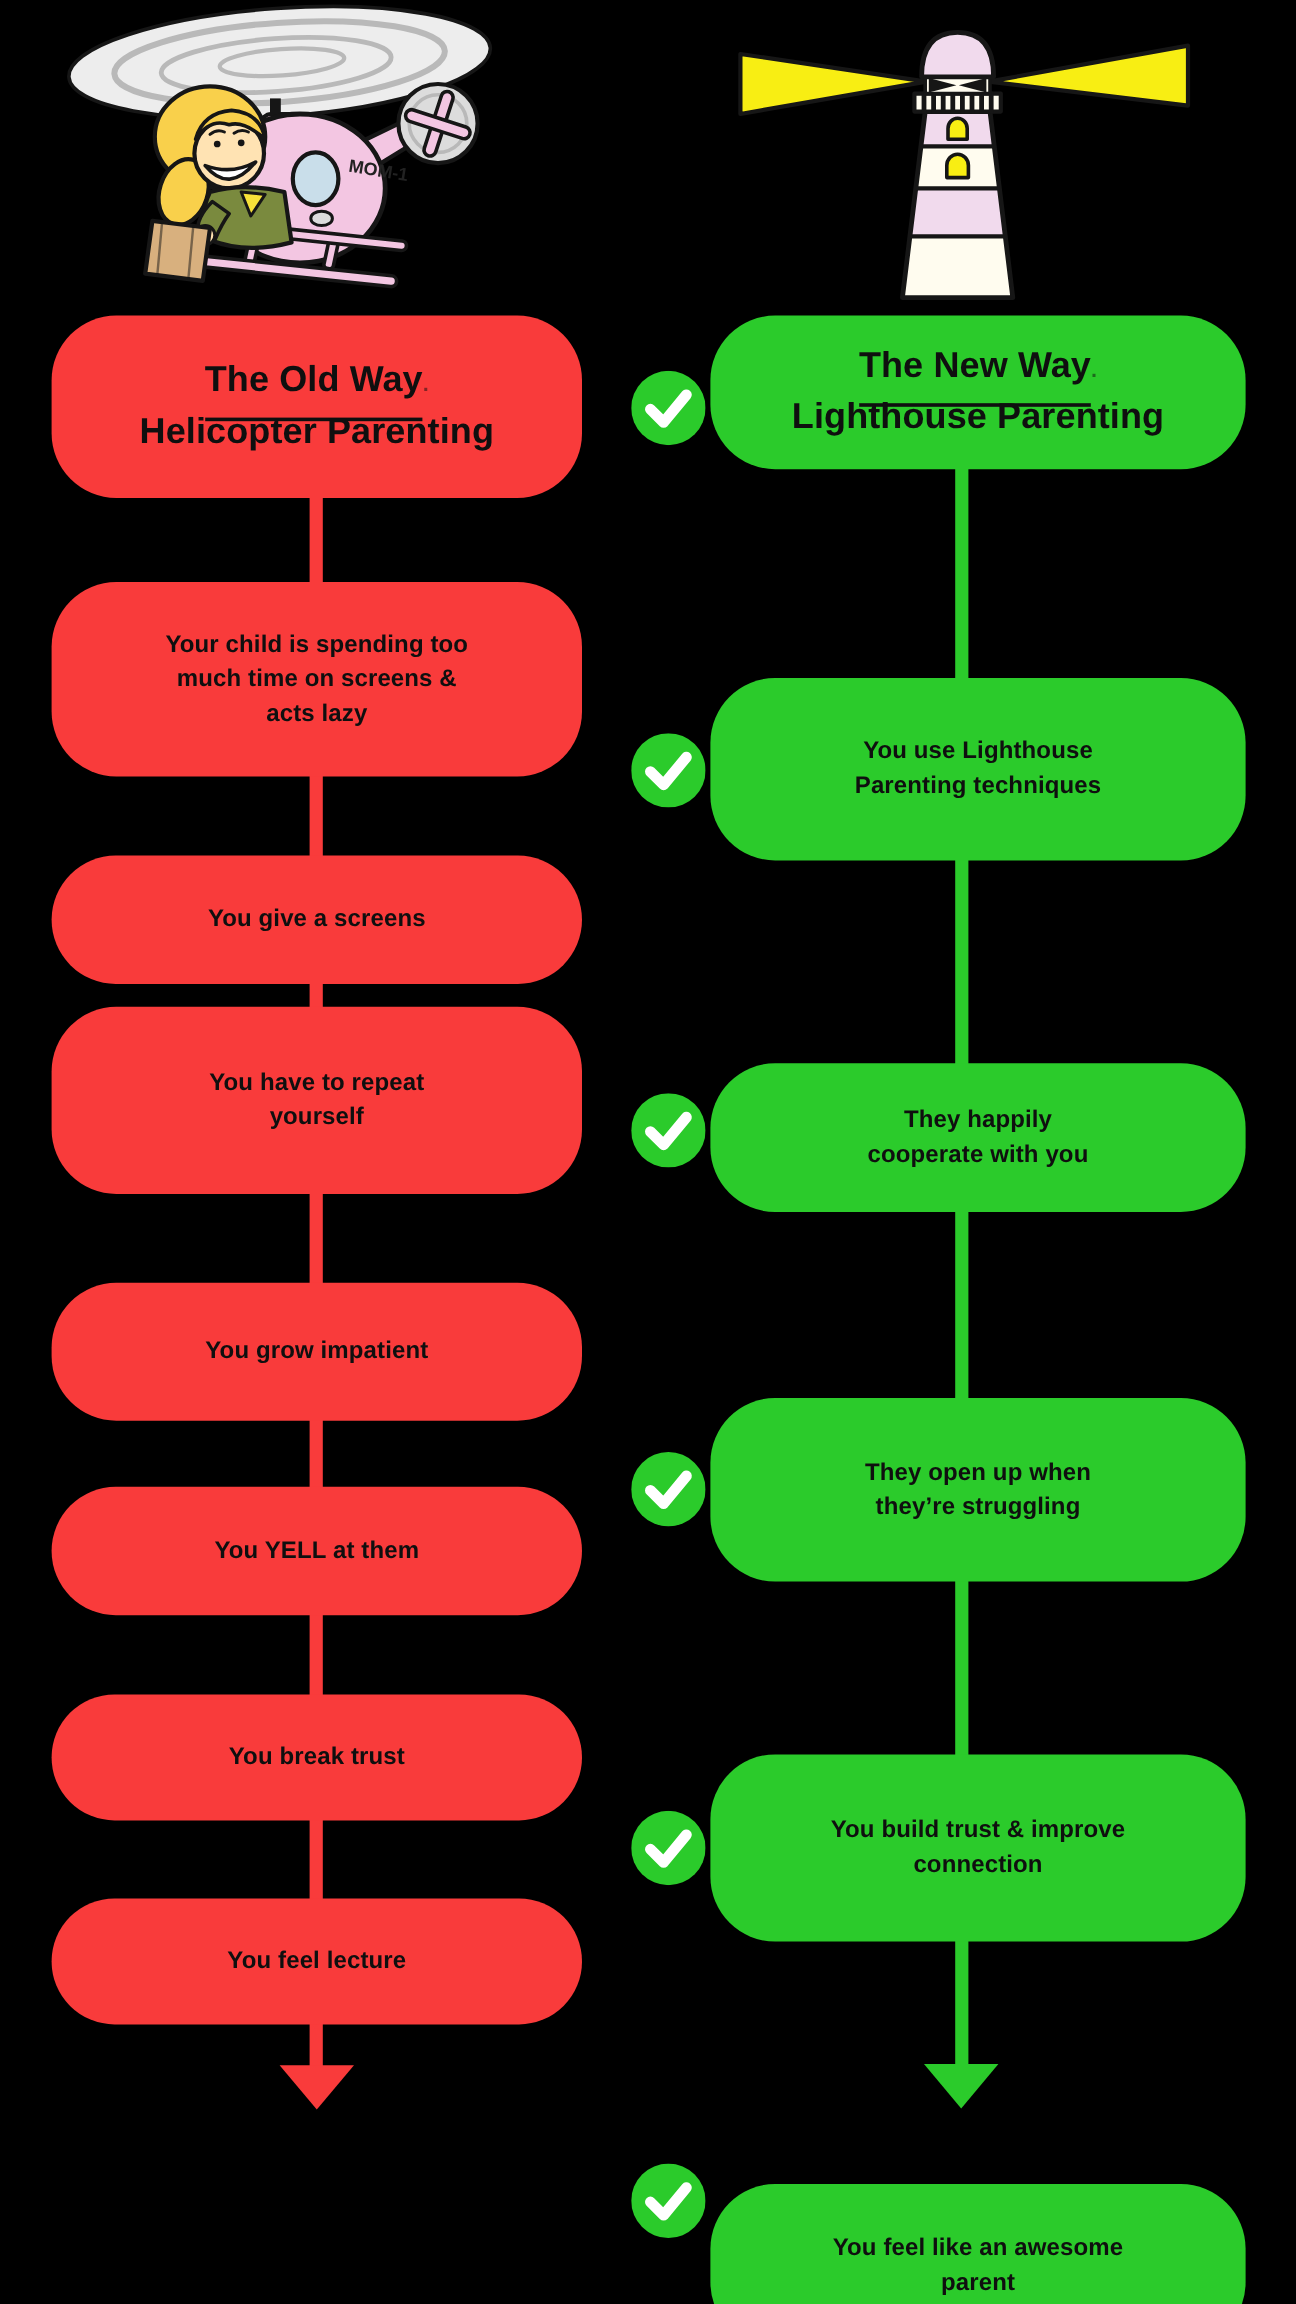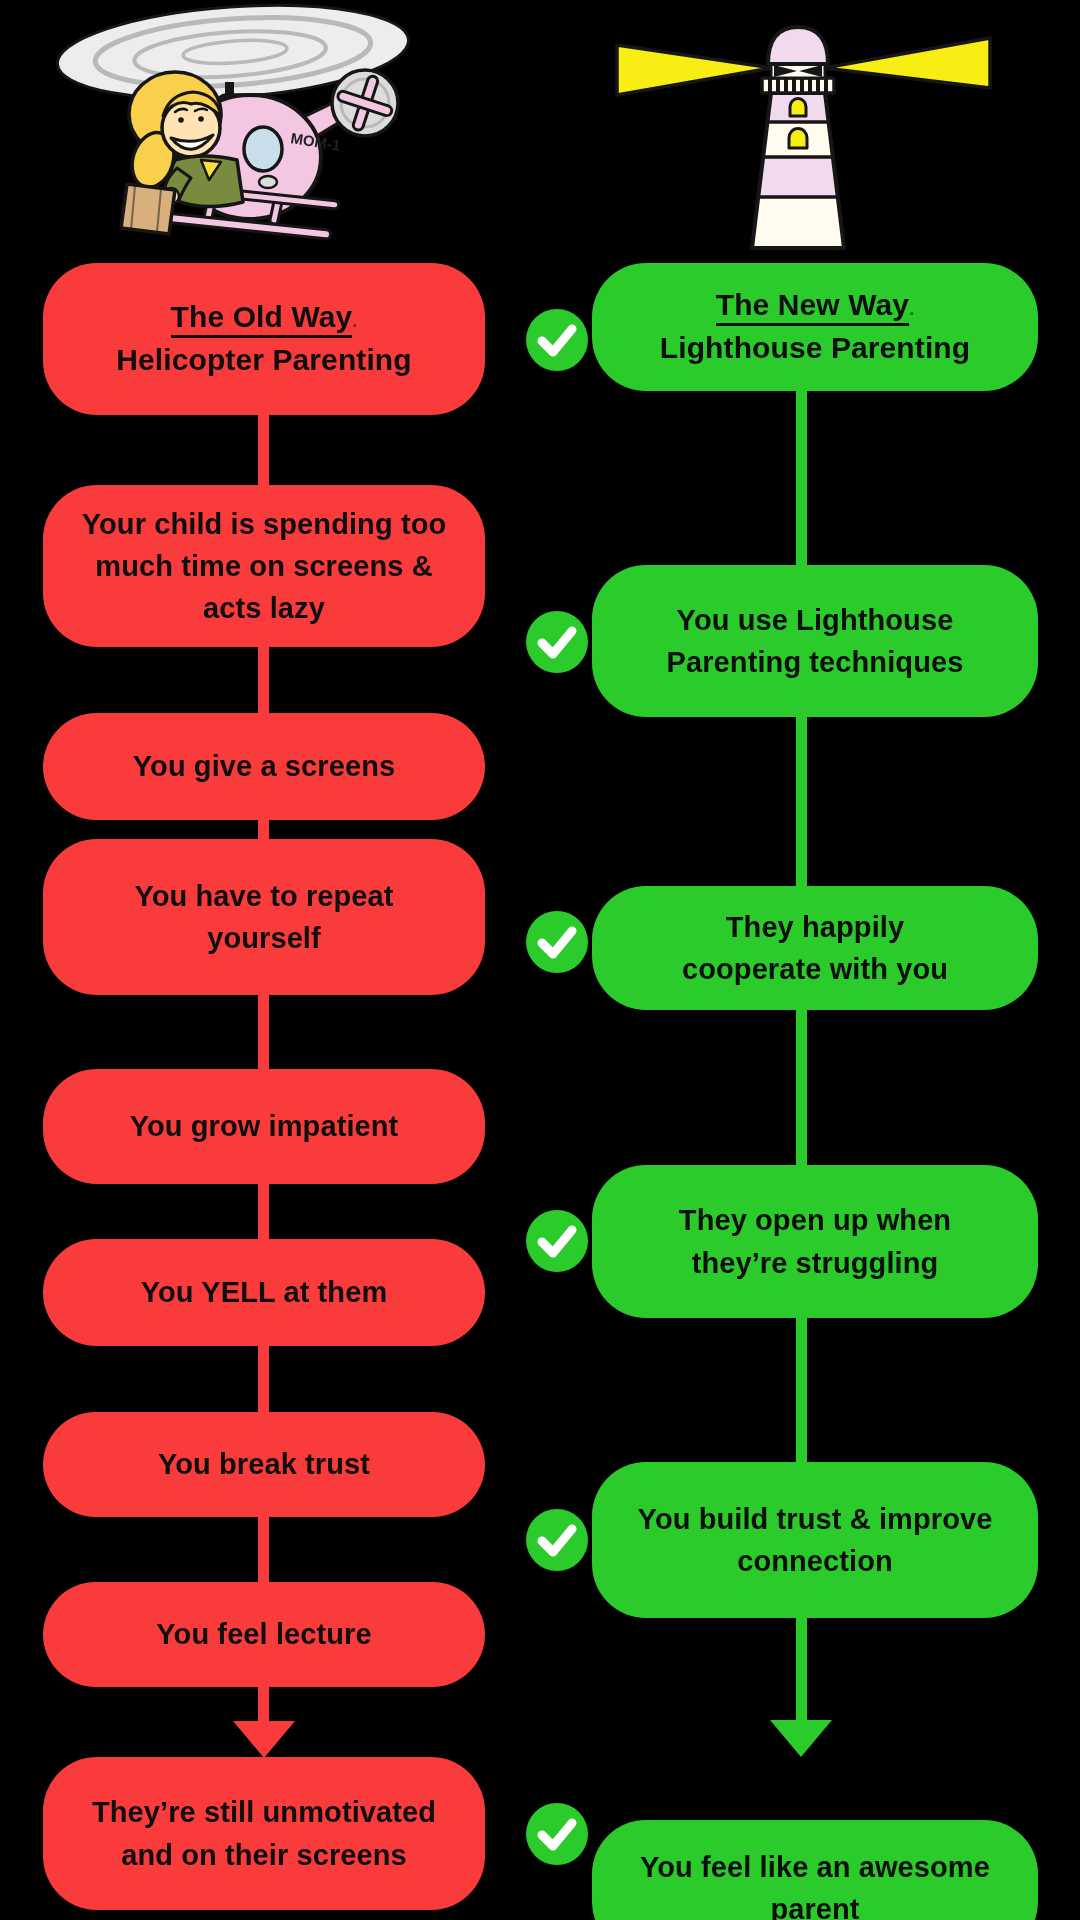--- a/index.html
+++ b/index.html
@@ -6,26 +6,26 @@
     --bg:#000000; --red:#F93B3B; --green:#2BCB2B; --ink:#0F0F0F; --check_white:#FFFFFF;
     --outline:#161616; --heli_pink:#F3C6E2; --rotor_gray:#EDEDED; --rotor_swirl:#B9B9B9;
     --tail_gray:#DCDCDC; --window_blue:#C9DEEA; --hair_yellow:#F9D04B; --skin:#FFE3B3;
     --jacket_green:#7A8A3E; --shirt_yellow:#F6E139; --bag_tan:#D8B07E;
     --lh_pink:#F1DAED; --lh_cream:#FFFCEF; --beam_yellow:#F8EE13;
   }
   html,body{margin:0;padding:0;background:var(--bg);}
   .canvas{position:relative;width:1080px;height:1920px;background:var(--bg);overflow:hidden;
     font-family:"Liberation Sans","DejaVu Sans",sans-serif;}
   .box{position:absolute;display:flex;align-items:center;justify-content:center;text-align:center;
-    border-radius:54px;color:var(--ink);font-weight:700;font-size:29px;line-height:1.45;
+    border-radius:54px;color:var(--ink);font-weight:700;font-size:20px;line-height:1.45;
     letter-spacing:.1px;z-index:2;padding:0 6px;box-sizing:border-box;}
   .red-box{left:43px;width:442px;background:var(--red);}
   .green-box{left:592px;width:446px;background:var(--green);}
   .title-box{font-size:30px;line-height:1.42;}
-  .u{border-bottom:3px solid var(--ink);padding-bottom:2px;}
+  .u{border-bottom:3px solid var(--ink);padding-bottom:15px;}
   .suffix{opacity:.5;font-size:.6em;}
   .lt{top:263px;height:152px}.l1{top:485px;height:162px}.l2{top:713px;height:107px}
   .l3{top:839px;height:156px}.l4{top:1069px;height:115px}.l5{top:1239px;height:107px}
   .l6{top:1412px;height:105px}.l7{top:1582px;height:105px}.l8{top:1757px;height:153px}
   .rt{top:263px;height:128px}.r1{top:565px;height:152px}.r2{top:886px;height:124px}
   .r3{top:1165px;height:153px}.r4{top:1462px;height:156px}.r5{top:1820px;height:136px}
   .vline{position:absolute;width:11px;top:340px;height:1392px;z-index:1;}
   .red-vline{left:258px;background:var(--red);}
   .green-vline{left:796px;background:var(--green);}
   .arrowhead{position:absolute;width:0;height:0;border-left:31px solid transparent;
@@ -145,23 +145,20 @@
     </div>
   <div class="box red-box l6">
       <div>You break trust</div>
     </div>
   <div class="box red-box l5">
       <div>You YELL at them</div>
     </div>
   <div class="box red-box l7">
       <div>You feel lecture</div>
     </div>
-  <div class="box red-box l8">
-      <div>They’re still unmotivated<br>and on their screens</div>
-    </div>
 
   <div class="box green-box title-box rt">
     <div>
       <span class="u">The New Way</span><span class="suffix">.</span>
       <div>Lighthouse Parenting</div>
     </div>
   </div>
   <div class="box green-box r1">
       <div>You use Lighthouse<br>Parenting techniques</div>
     </div>

